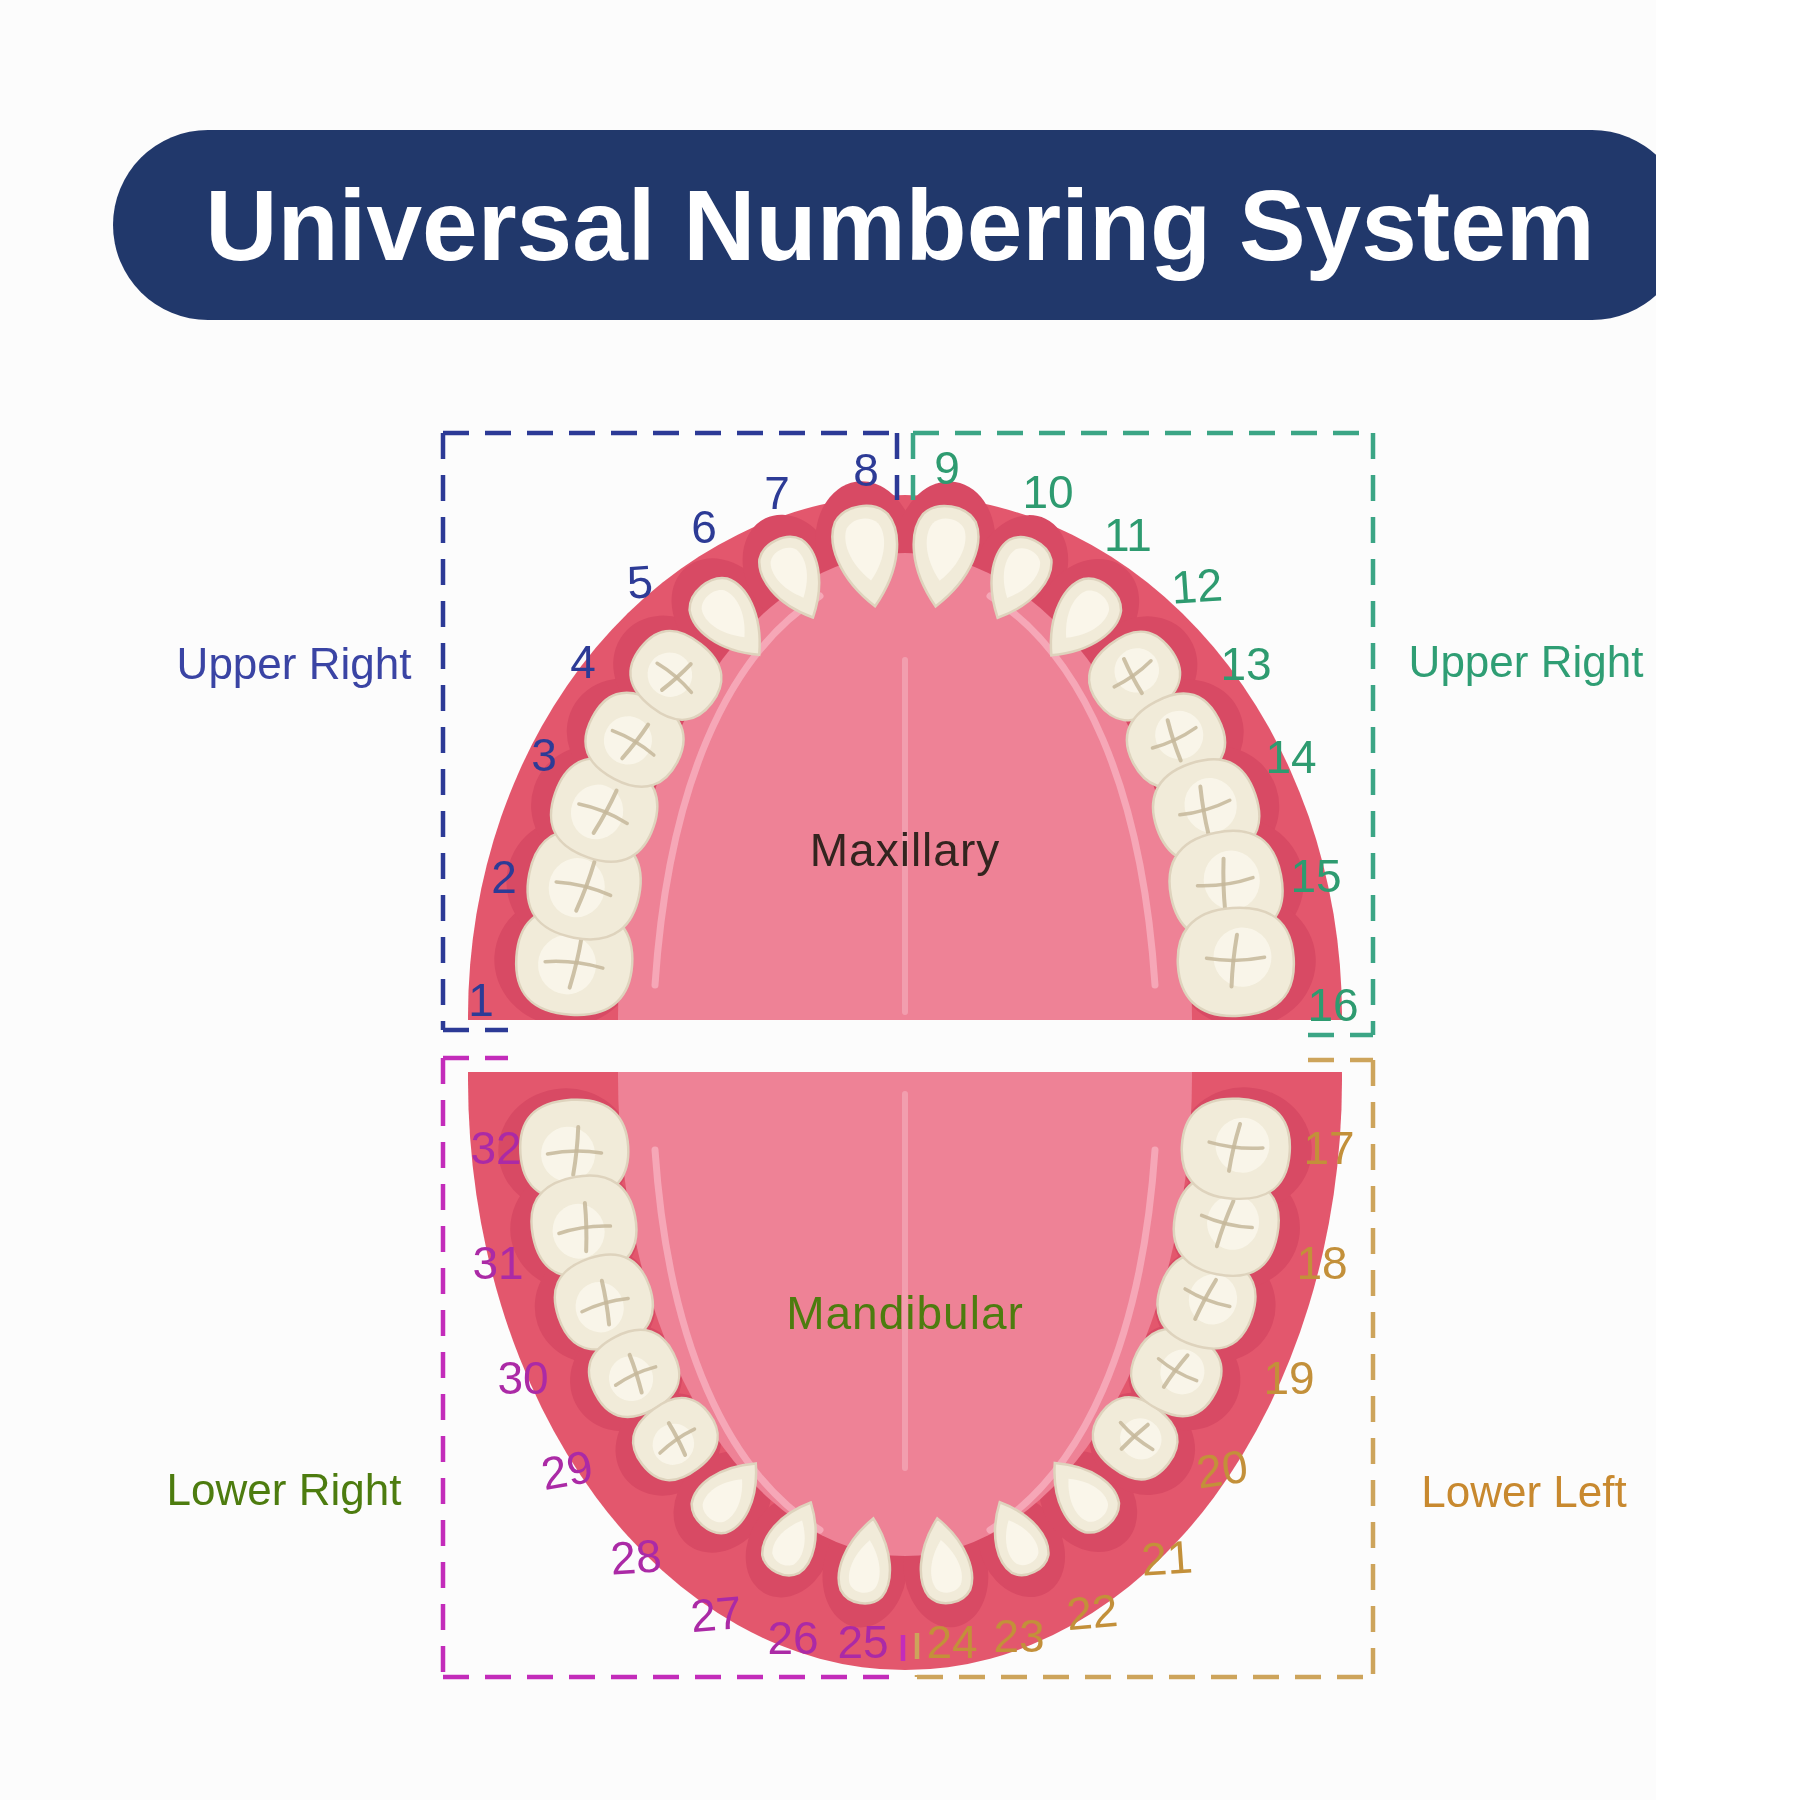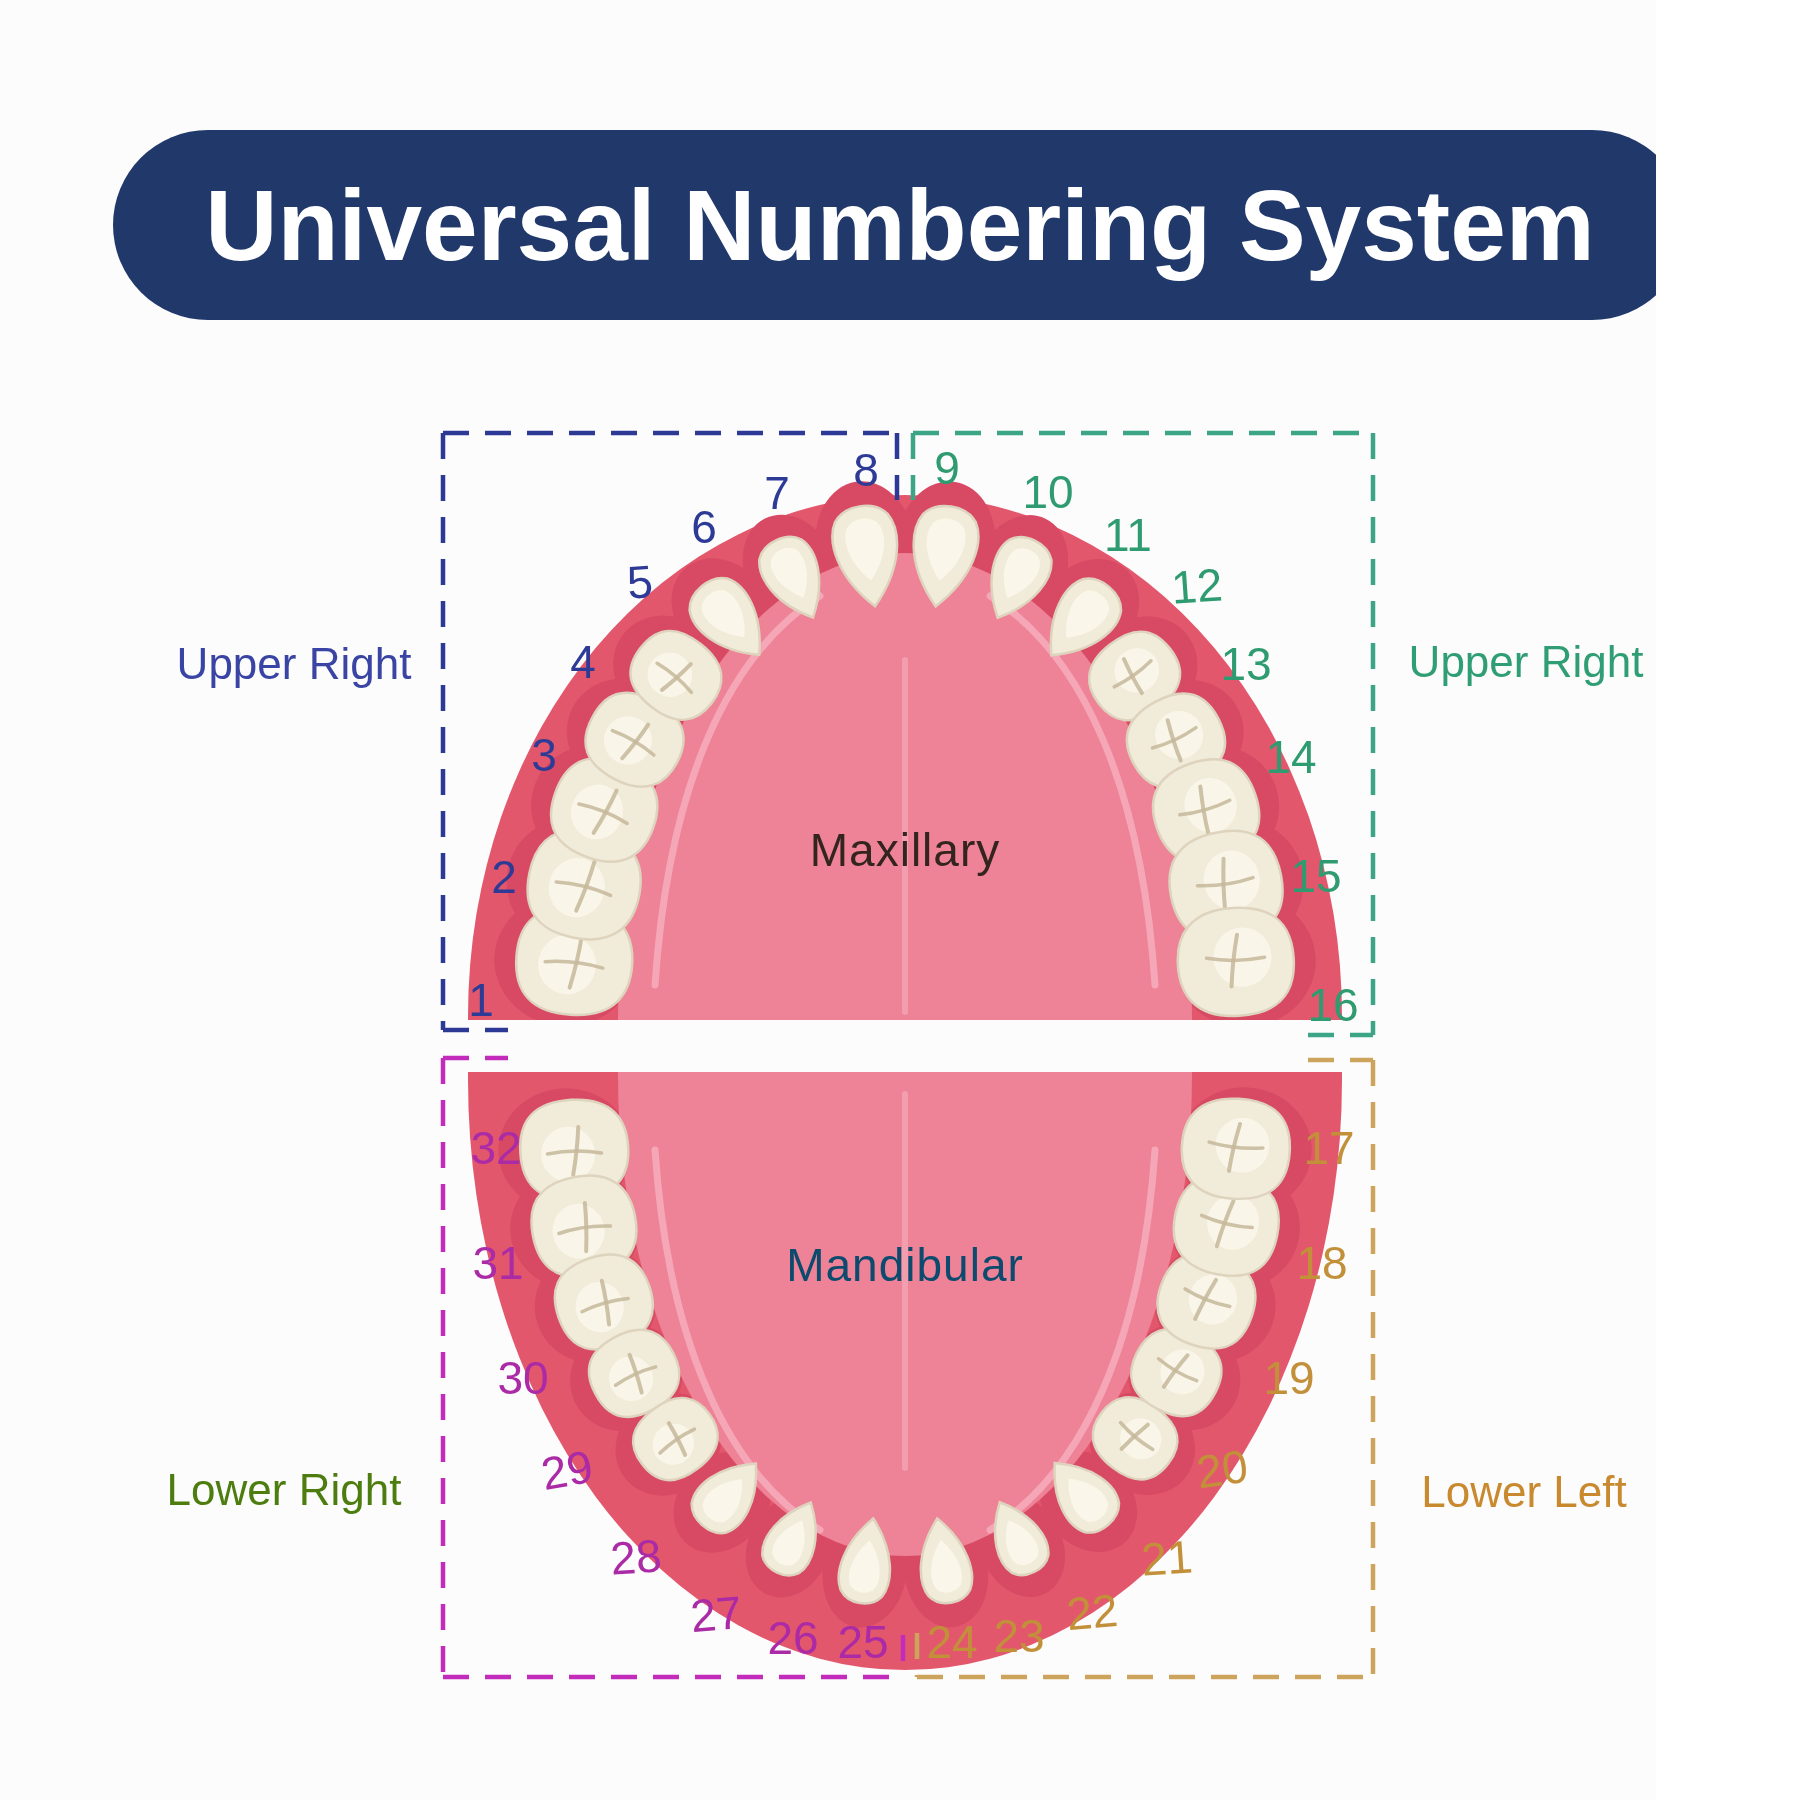--- a/index.html
+++ b/index.html
@@ -301,14 +301,14 @@
       <text x="1019" y="1652" fill="#c3903a" font-size="46" font-family="&quot;Liberation Sans&quot;,sans-serif" text-anchor="middle" transform="">23</text>
       <text x="952" y="1658" fill="#c3903a" font-size="46" font-family="&quot;Liberation Sans&quot;,sans-serif" text-anchor="middle" transform="">24</text>
     </svg>
 
   <div class="quad-label q-ur" id="lab-ur" style="color: rgb(58, 68, 164); margin-left: 16px;">Upper Right</div>
   <div class="quad-label q-ul" id="lab-ul" style="color: rgb(47, 158, 116);">Upper Right</div>
   <div class="quad-label q-lr" id="lab-lr" style="color: #4d7c0f;">Lower Right</div>
   <div class="quad-label q-ll" id="lab-ll" style="color: rgb(200, 137, 47);">Lower Left</div>
 
   <div class="arch-label lbl-max" id="lab-max" style="color: rgb(51, 36, 31);">Maxillary</div>
-  <div class="arch-label lbl-man" id="lab-man" style="color: #0c4a6e;">Mandibular</div>
+  <div class="arch-label lbl-man" id="lab-man" style="color: #4d7c0f; margin-top: 48px;">Mandibular</div>
 </div>
 
 </body></html>

